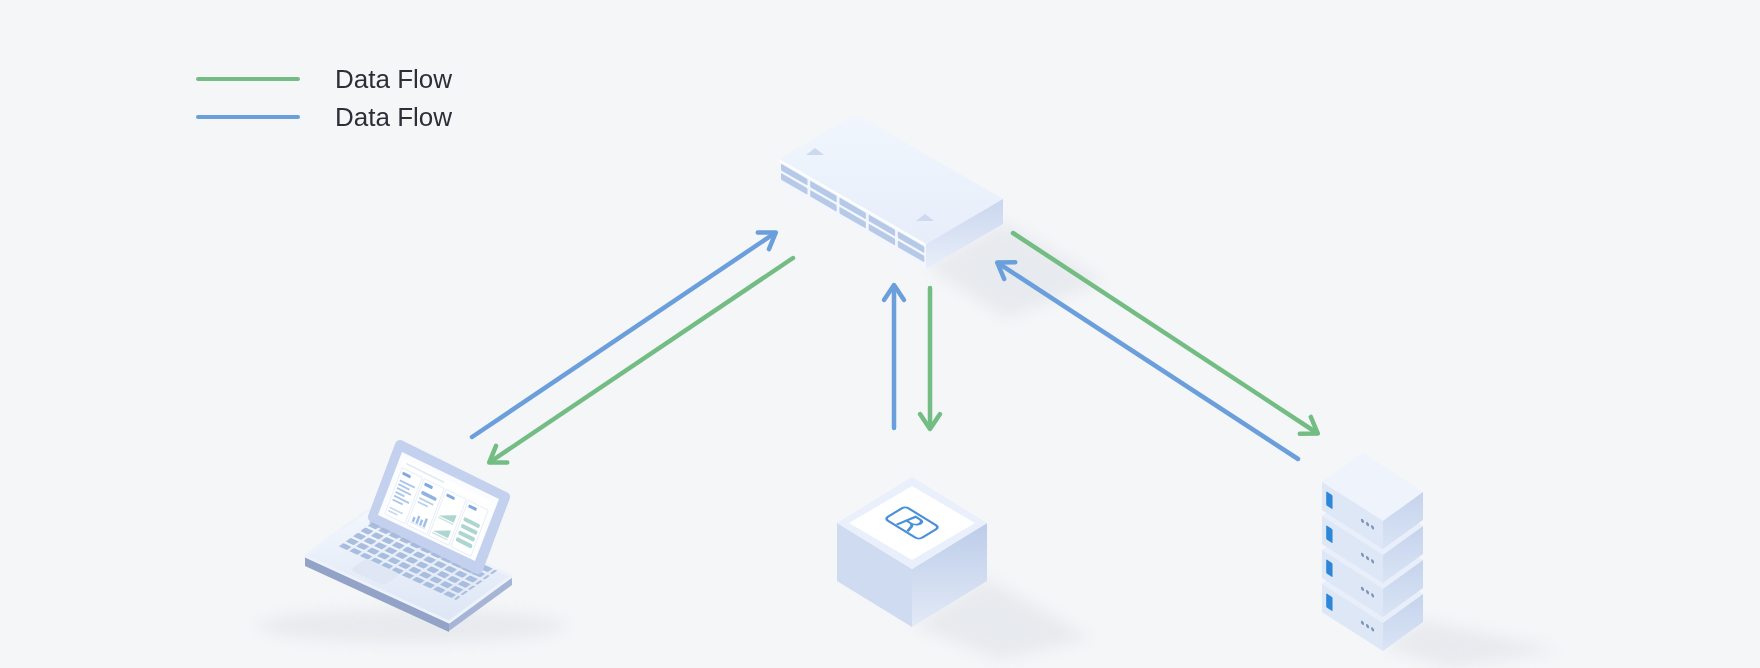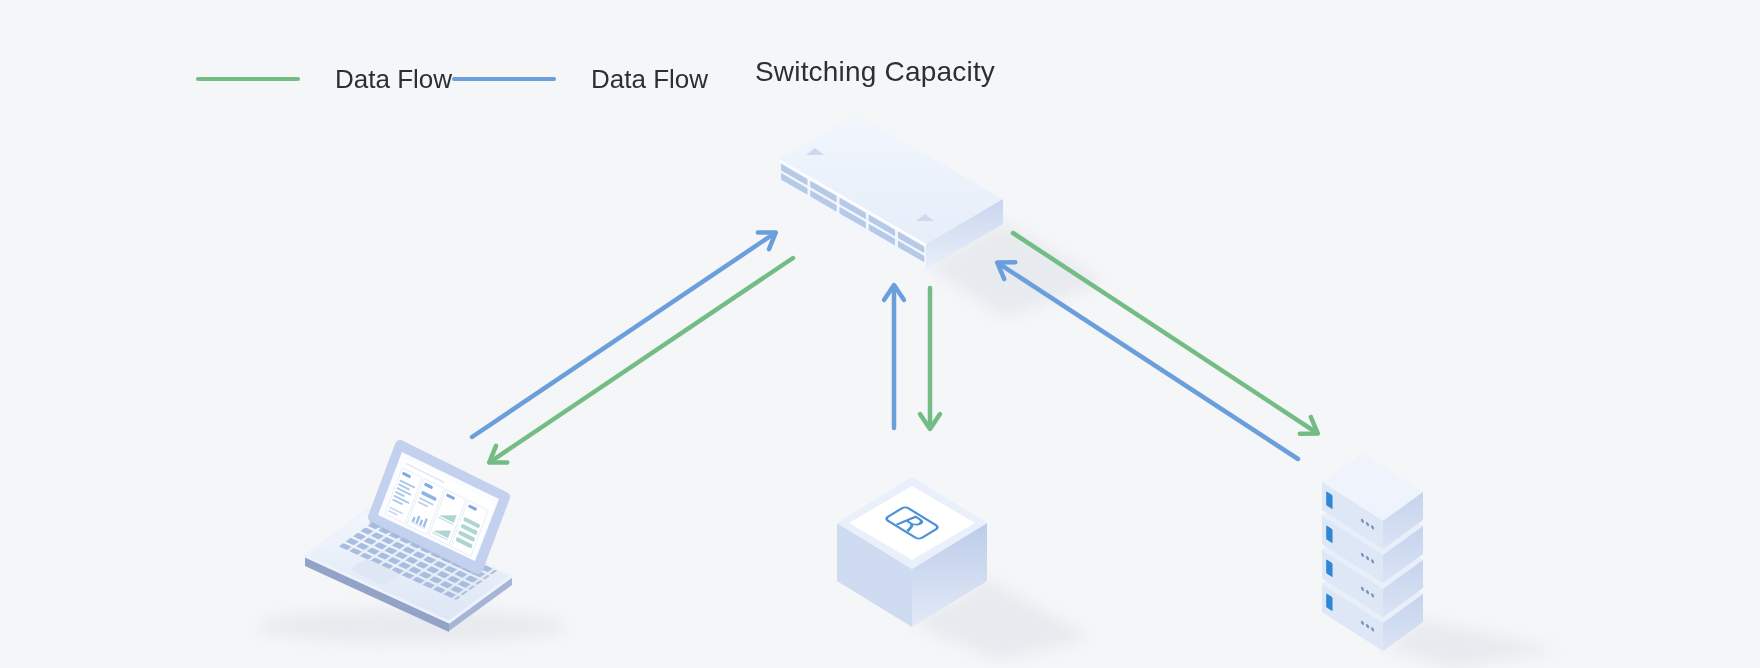--- a/index.html
+++ b/index.html
@@ -2,21 +2,21 @@
 <html style="--background: #f5f6f8; --text: #2c2f36; --arrow-green: #73bd84; --arrow-blue: #6a9fdc; --accent-blue: #4a90d9; --led-blue: #2e86d6; --device-top: #edf2fb; --device-side-light: #dde7f6; --device-side-dark: #c5d3ec; --vent-slot: #b6cae8;"><head>
 <meta charset="utf-8">
 <style>
   html,body{margin:0;padding:0;background:#eee;}
   .stage{
     position:relative;width:1760px;height:668px;overflow:hidden;
     background:var(--background,#f5f6f8);
     font-family:"Liberation Sans",sans-serif;
   }
   .diagram-svg{position:absolute;left:0;top:0;}
-  .legend{position:absolute;left:196px;top:60px;display:flex;flex-direction:row;}
+  .legend{position:absolute;left:196px;top:60px;display:flex;flex-direction:column;}
   .legend-row{display:flex;align-items:center;height:38px;}
   .swatch{width:104px;height:4px;border-radius:2px;flex:0 0 auto;}
   .swatch.green{background:var(--arrow-green,#73bd84);}
   .swatch.blue{background:var(--arrow-blue,#6a9fdc);}
   .legend-label{margin-left:35px;font-size:26px;color:var(--text,#2c2f36);}
   .page-title{
     position:absolute;left:875px;top:56px;transform:translateX(-50%);
     font-size:28px;color:var(--text,#2c2f36);white-space:nowrap;letter-spacing:.2px;
   }
   .arrow{fill:none;stroke-width:4.5;stroke-linecap:round;stroke-linejoin:round;}
@@ -241,15 +241,14 @@
     <div class="legend-row">
       <span class="swatch green"></span>
       <span class="legend-label">Data Flow</span>
     </div>
     <div class="legend-row">
       <span class="swatch blue"></span>
       <span class="legend-label">Data Flow</span>
     </div>
   </div>
 
-  <div class="page-title">Switching Capacity</div>
 
 </div>
 
 </body></html>

